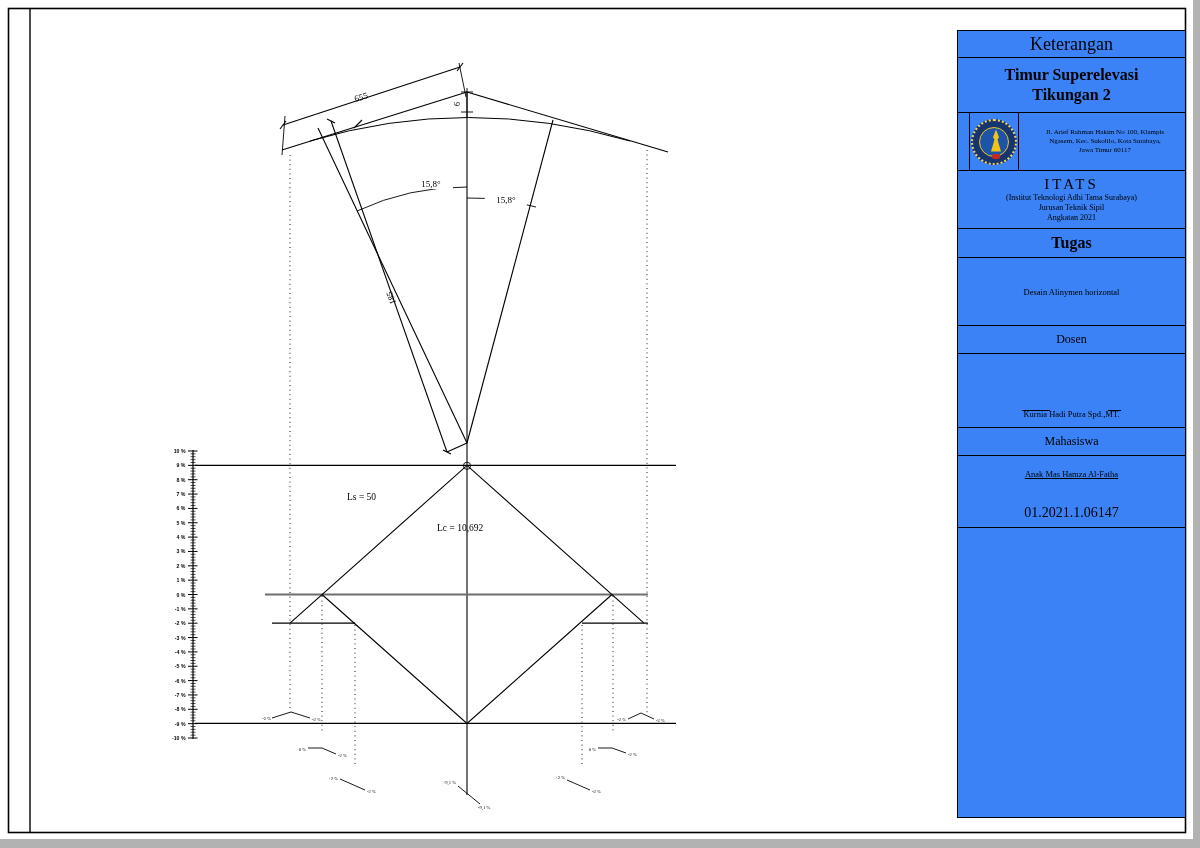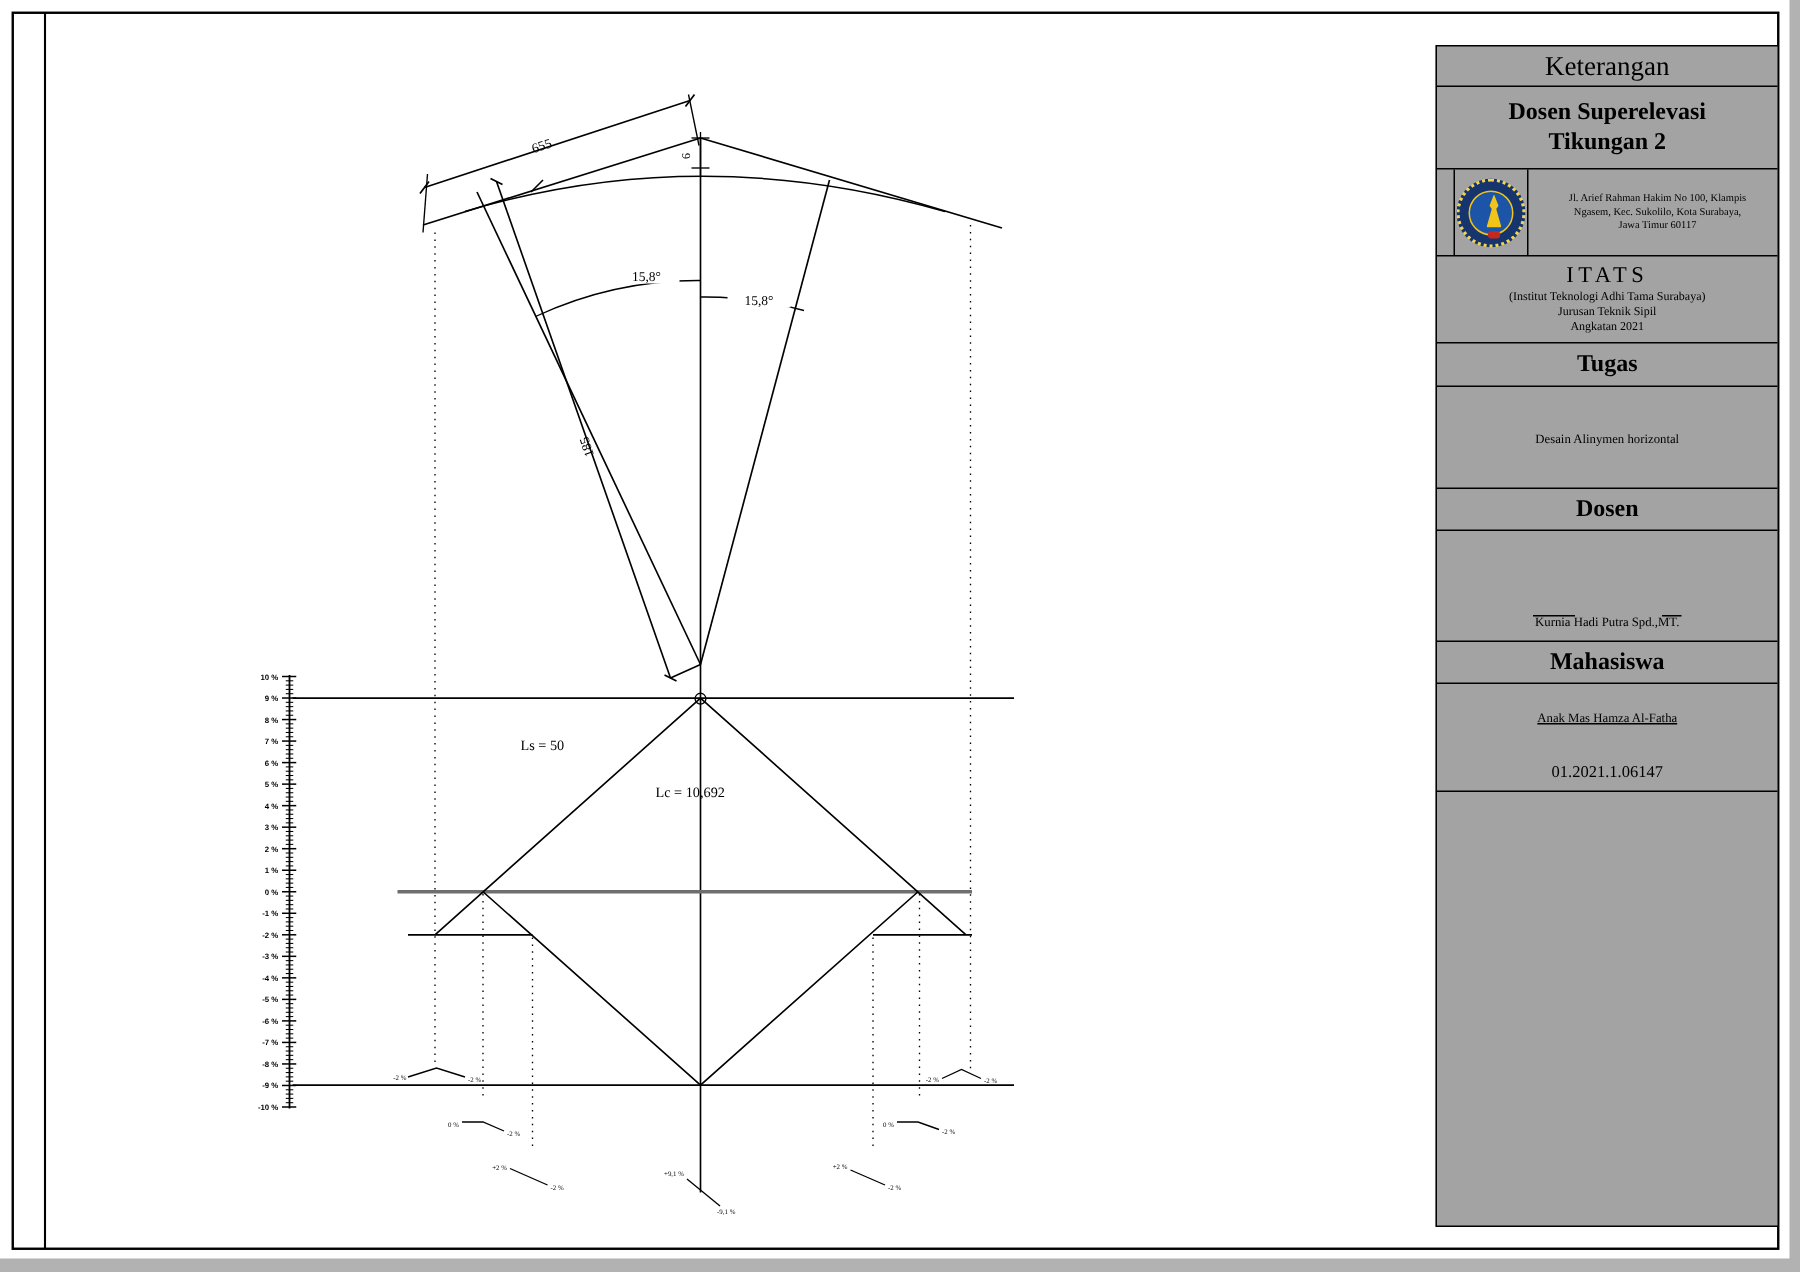--- a/index.html
+++ b/index.html
@@ -6,49 +6,49 @@
   *{box-sizing:border-box;}
   .page{position:relative;width:1200px;height:848px;background:#ffffff;overflow:hidden;
         font-family:"Liberation Serif", serif;color:#000;}
   .gray-right{position:absolute;right:0;top:0;width:7px;height:848px;background:#b2b2b2;}
   .gray-bottom{position:absolute;left:0;bottom:0;width:1200px;height:9px;background:#b2b2b2;}
   svg text{font-family:"Liberation Serif", serif;fill:#000;}
   .ticklab{font-family:"Liberation Sans", sans-serif;font-weight:700;}
 
   
   .tblock{position:absolute;left:957px;top:30px;width:229px;height:788px;
-          border:1.5px solid #000;background:#a3a3a3;display:flex;flex-direction:column;}
+          border:1.5px solid #000;background:#3b82f6;display:flex;flex-direction:column;}
   .trow{border-bottom:1.5px solid #000;display:flex;flex-direction:column;
         align-items:center;justify-content:center;text-align:center;position:relative;flex:0 0 auto;}
   .r-keterangan{height:27px;font-size:18px;}
   .r-title{height:55px;font-size:16px;font-weight:700;line-height:20px;}
   .r-logoaddr{height:58px;flex-direction:row;justify-content:flex-end;}
   .r-itats{height:58px;}
   .r-hdr{height:29px;font-size:16px;font-weight:700;}
-  .r-hdr2{height:28px;font-size:16px;font-weight:700;text-align:right;}
+  .r-hdr2{height:28px;font-size:12px;font-weight:400;text-align:right;}
   .r-tugasc{height:68px;font-size:8.5px;}
   .r-dosenc{height:74px;font-size:8.5px;justify-content:flex-end;padding-bottom:8px;}
   .r-mahac{height:72px;font-size:8.5px;justify-content:flex-end;padding-bottom:6px;gap:24px;}
   .r-empty{flex:1 1 auto;border-bottom:none;}
   .itats-abbr{font-size:15px;letter-spacing:3px;line-height:17px;}
   .itats-sub{font-size:8px;line-height:10px;}
   .logo-box{position:absolute;left:11px;top:0;bottom:0;width:50px;
             border-left:1.2px solid #000;border-right:1.2px solid #000;
             display:flex;align-items:center;justify-content:center;}
   .addr{margin-left:64px;width:160px;font-size:7px;line-height:9px;text-align:center;}
   .logo{width:46px;height:46px;border-radius:50%;background:#16356e;
         border:2px dotted #f5d34f;position:relative;}
   .logo-inner{position:absolute;left:6px;top:6px;width:30px;height:30px;border-radius:50%;
         background:#1c55a8;border:1px solid #f0c419;}
   .logo-flame{position:absolute;left:18px;top:9px;width:10px;height:22px;background:#f0c419;
         clip-path:polygon(50% 0,80% 35%,65% 45%,100% 100%,0 100%,35% 45%,20% 35%);}
   .logo-red{position:absolute;left:19px;bottom:4px;width:8px;height:5px;background:#c4281f;border-radius:2px;}
   .uline{position:absolute;height:1px;background:#000;}
   .name-u{text-decoration:underline;}
-  .nim{margin-top:2px;font-size:11px;}
+  .nim{margin-top:2px;font-size:14px;}
 </style>
 </head>
 <body>
 
 <div class="page">
 
   <svg width="1200" height="848" viewBox="0 0 1200 848" style="position:absolute;left:0;top:0;">
 
     <rect x="8.5" y="8.5" width="1177" height="824" fill="none" stroke="#000" stroke-width="1.6"></rect>
     <line x1="30" y1="8.5" x2="30" y2="832.5" stroke="#000" stroke-width="1.4"></line>
@@ -270,21 +270,21 @@
       <text x="565" y="779" text-anchor="end">+2 %</text>
       <text x="592" y="793">-2 %</text>
     </g>
   </svg>
 
   <div class="tblock">
     <div class="trow r-keterangan">
       <span>Keterangan</span>
     </div>
     <div class="trow r-title">
-      <span>Dosen Superelevasi</span>
+      <span>Timur Superelevasi</span>
       <span>Tikungan 2</span>
     </div>
     <div class="trow r-logoaddr">
       <div class="logo-box">
         <div class="logo">
           <div class="logo-inner"></div>
           <div class="logo-flame"></div>
           <div class="logo-red"></div>
         </div>
       </div>

